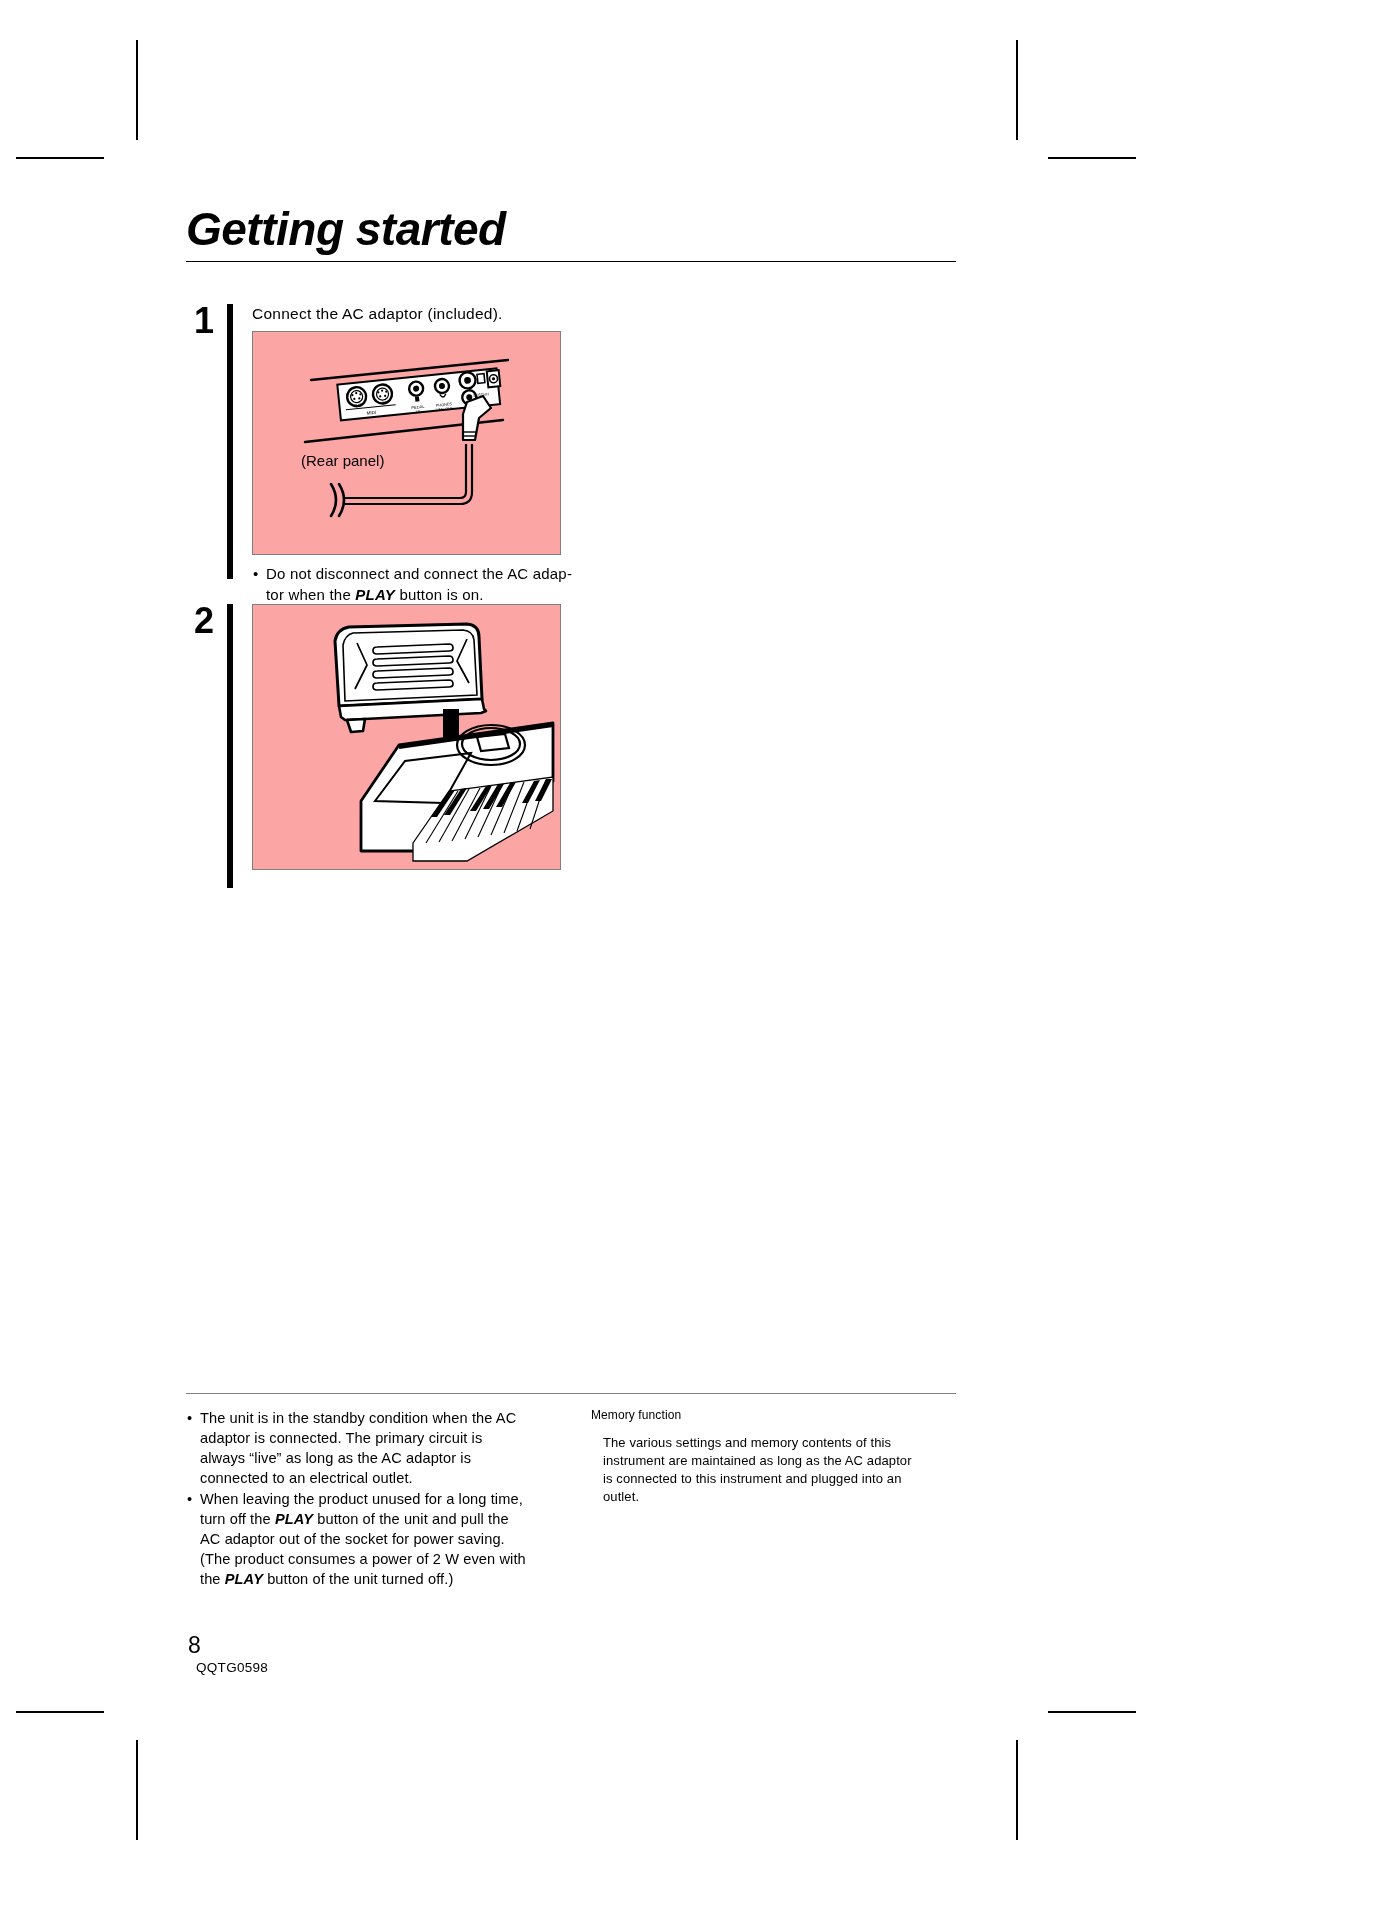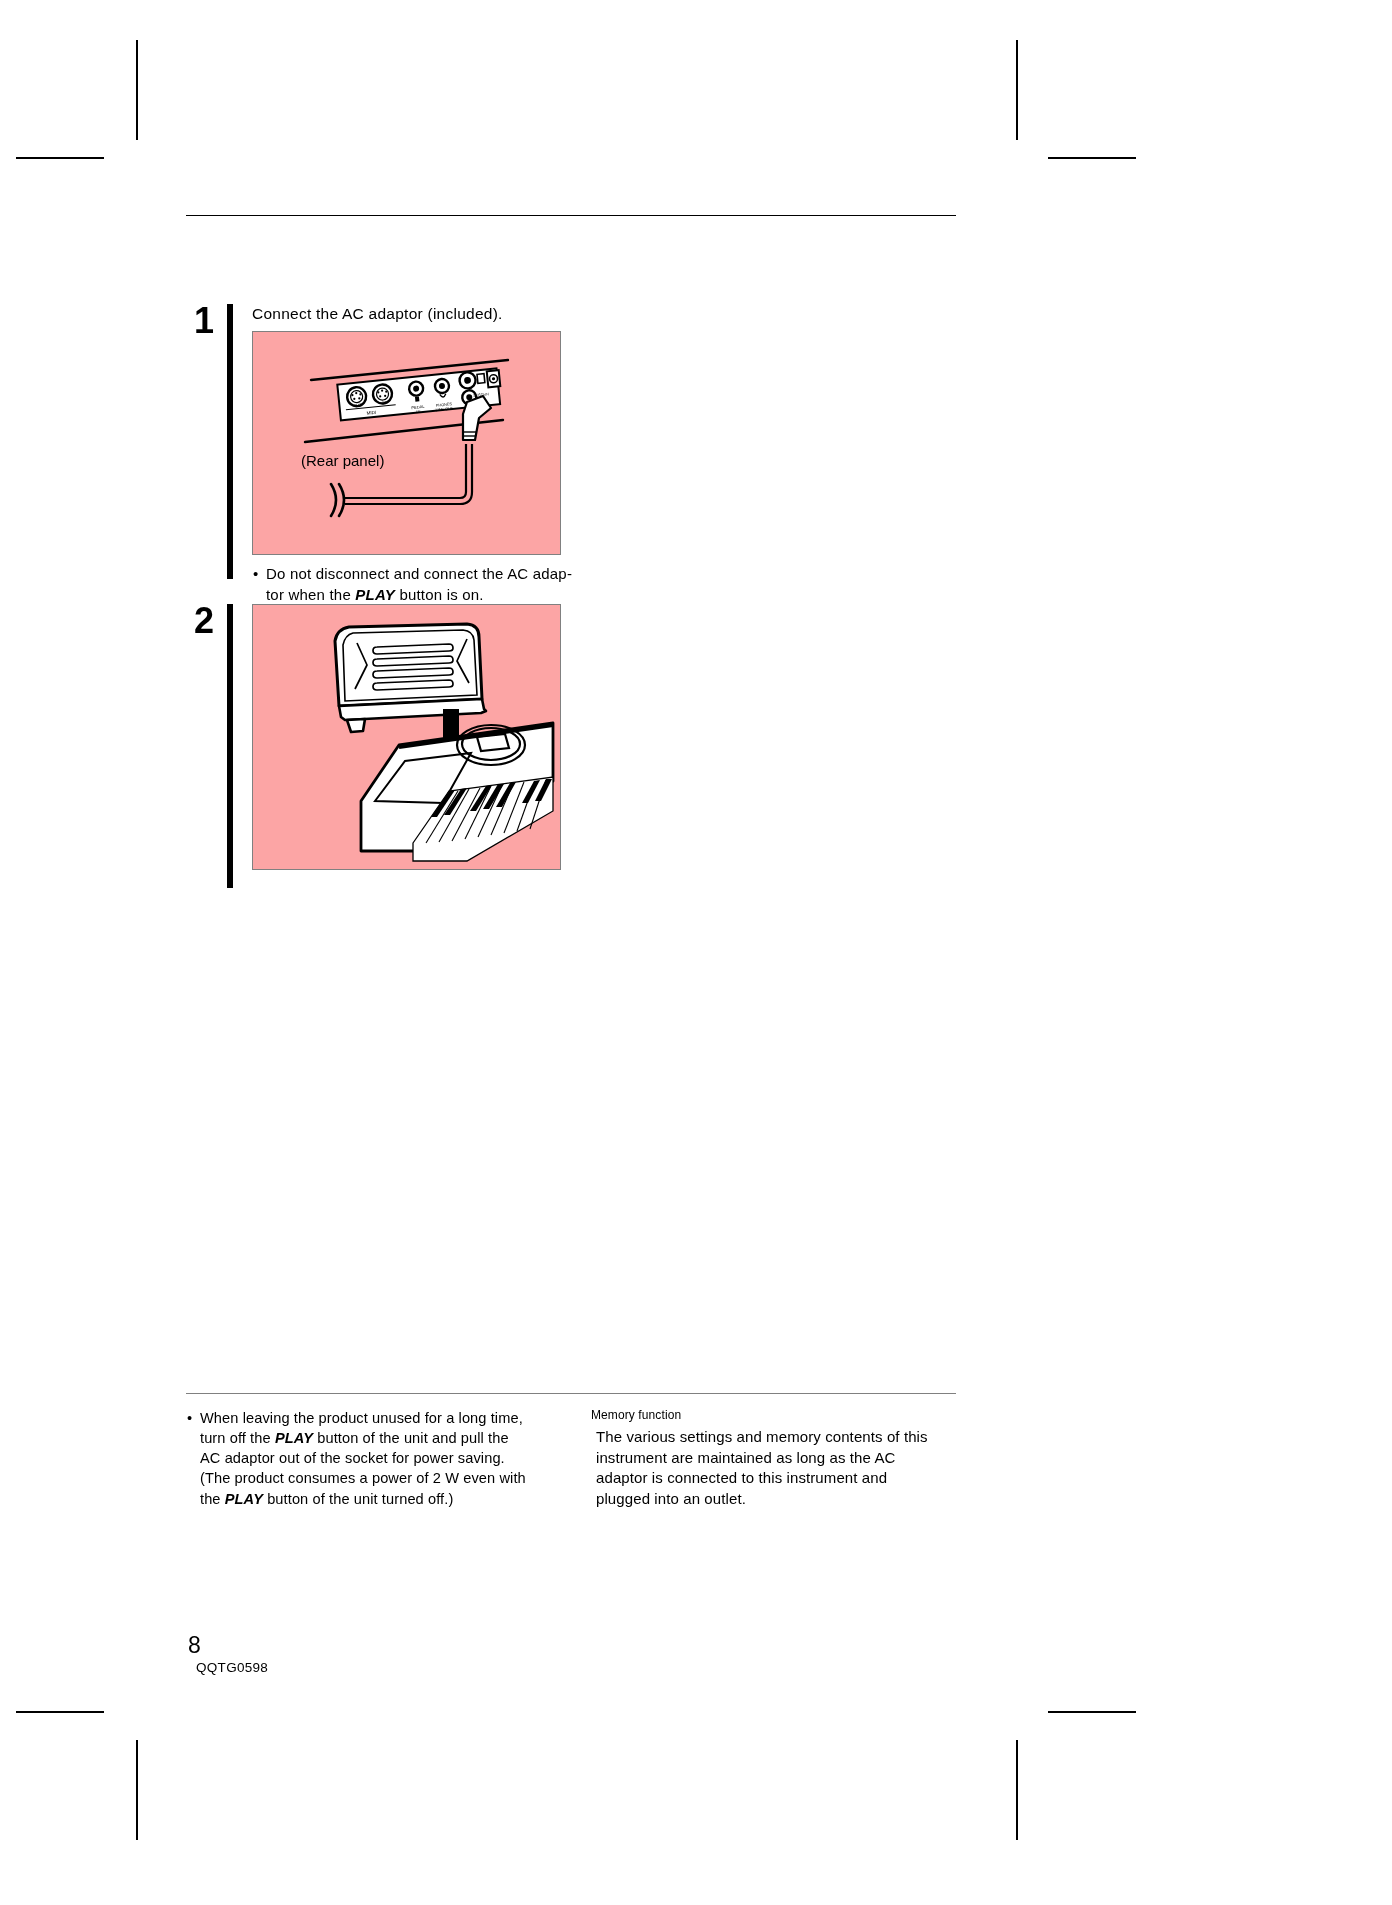--- a/index.html
+++ b/index.html
@@ -163,24 +163,24 @@
     left: 1px;
     top: 0;
   }
   .subhead {
     font-size: 12px;
     font-weight: normal;
     margin: 0 0 1px 0;
     letter-spacing: 0.1px;
   }
   .subbody {
-    font-size: 15px;
+    font-size: 13px;
     line-height: 1.38;
     letter-spacing: 0.1px;
-    margin: 5px;
+    margin: 12px;
   }
 
   
   .footer {
     position: absolute;
     left: 2px;
     top: 1634px;
   }
   .folio {
     font-size: 23px;
@@ -202,20 +202,21 @@
 <div class="crop-mark cm-h" style="left:16px; top:157px; width:88px;"></div>
 <div class="crop-mark cm-h" style="left:1048px; top:157px; width:88px;"></div>
 <div class="crop-mark cm-h" style="left:16px; top:1711px; width:88px;"></div>
 <div class="crop-mark cm-h" style="left:1048px; top:1711px; width:88px;"></div>
 <div class="crop-mark cm-v" style="left:136px; top:1740px; height:100px;"></div>
 <div class="crop-mark cm-v" style="left:1016px; top:1740px; height:100px;"></div>
 
 <div class="page">
 
   <div class="title-block">
+    <h1 class="page-title">Getting started</h1>
     <div class="title-rule"></div>
   </div>
 
   <div class="step" style="top:304px; height:290px;">
     <div class="step-num">1</div>
     <div class="step-bar" style="height:275px;"></div>
     <div class="step-body">
       <p class="step-text">Connect the AC adaptor (included).</p>
 
       <div class="figbox fig1 fig">
@@ -386,20 +387,21 @@
           </g>
         </svg>
       </div>
     </div>
   </div>
 
   <div class="bottom-rule"></div>
   <div class="bottom-cols">
     <div class="col left">
       <ul>
+        <li>The unit is in the standby condition when the AC adaptor is connected. The primary circuit is always “live” as long as the AC adaptor is connected to an electrical outlet.</li>
         <li>When leaving the product unused for a long time, turn off the <b>PLAY</b> button of the unit and pull the AC adaptor out of the socket for power saving. (The product consumes a power of 2 W even with the <b>PLAY</b> button of the unit turned off.)</li>
       </ul>
     </div>
     <div class="col right">
       <p class="subhead">Memory function</p>
       <p class="subbody">The various settings and memory contents of this instrument are maintained as long as the AC adaptor is connected to this instrument and plugged into an outlet.</p>
     </div>
   </div>
 
   <div class="footer">

